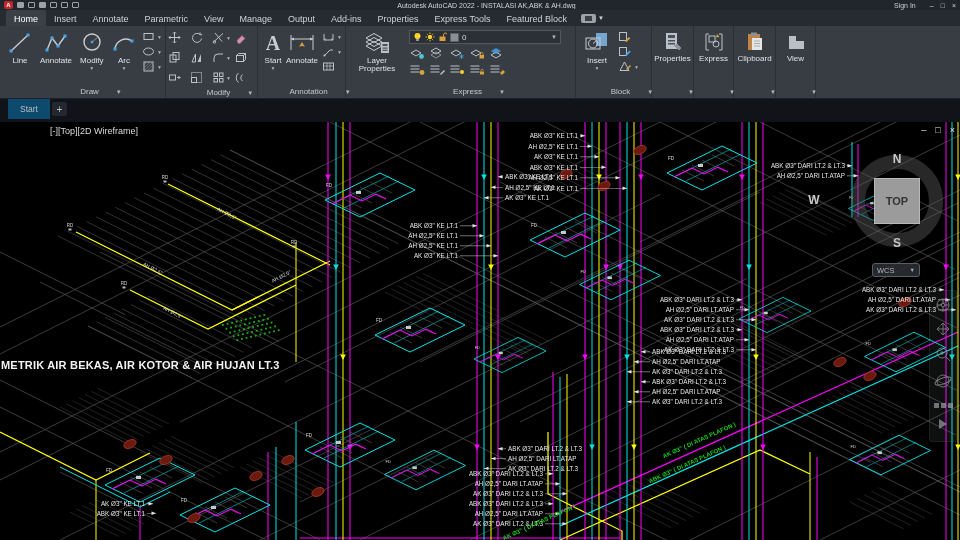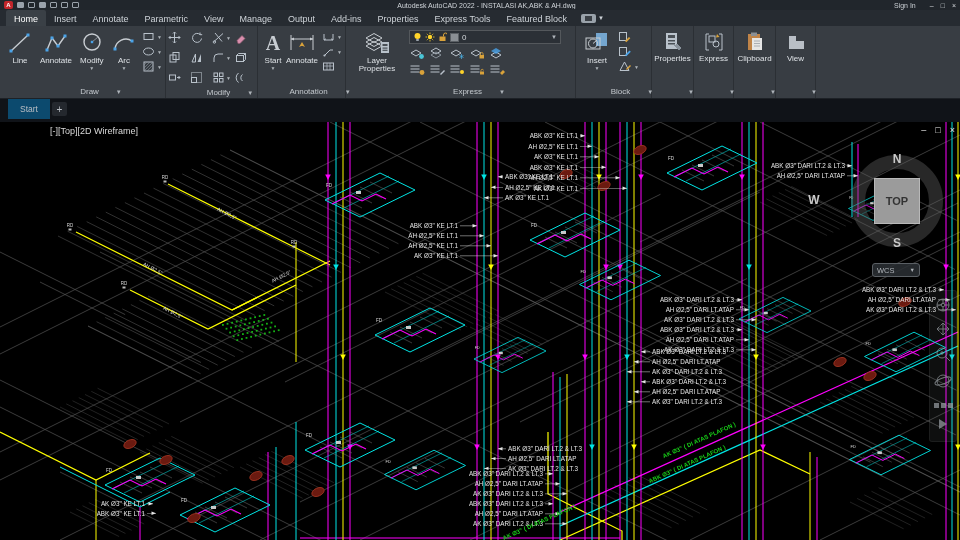--- a/index.html
+++ b/index.html
@@ -1049,20 +1049,21 @@
         <rect x="68.5" y="106.5" width="3" height="2" fill="#ccc" opacity="0.9"></rect>
         <text transform="translate(124,163) rotate(0)" fill="#d6d6d6" font-size="4.5" font-weight="normal" text-anchor="middle">RD</text>
         <rect x="122.5" y="164.5" width="3" height="2" fill="#ccc" opacity="0.9"></rect>
         <text transform="translate(294,122) rotate(0)" fill="#d6d6d6" font-size="4.5" font-weight="normal" text-anchor="middle">RD</text>
         <rect x="292.5" y="123.5" width="3" height="2" fill="#ccc" opacity="0.9"></rect>
       </svg>
 
     <div class="vp-label">[-][Top][2D Wireframe]</div>
     <div class="vp-winctl"><span>–</span><span>□</span><span>×</span></div>
 
+    <div class="iso-title">METRIK AIR BEKAS, AIR KOTOR  &amp; AIR HUJAN LT.3</div>
 
     <div class="viewcube">
       <div class="vc-ring"></div>
       <div class="vc-l vc-n">N</div>
       <div class="vc-l vc-s">S</div>
       <div class="vc-l" style="left:-41px;top:40px;width:12px">W</div>
 
       <div class="vc-face">TOP</div>
     </div>
     <div class="wcsbox">

